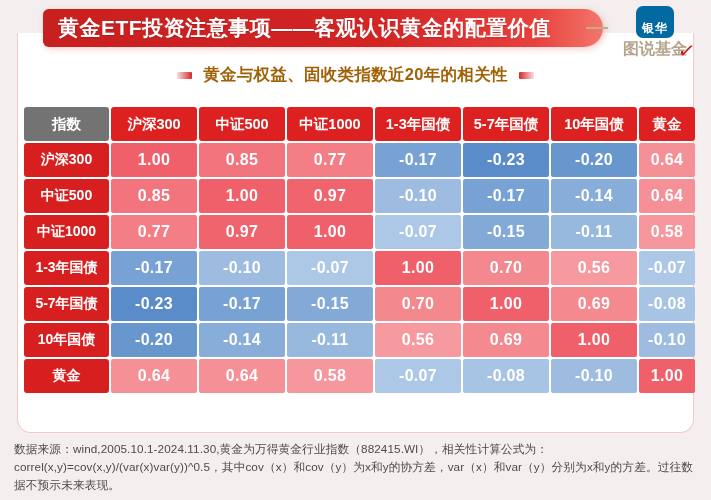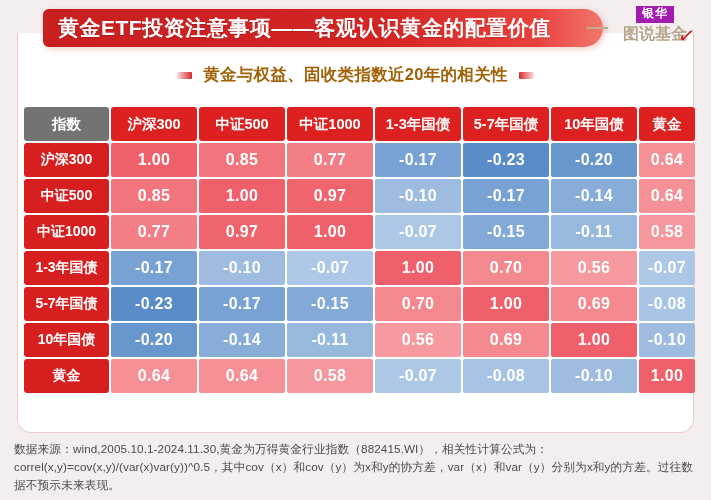--- a/index.html
+++ b/index.html
@@ -35,22 +35,22 @@
     text-shadow:0 1px 1px rgba(0,0,0,.15);
   }
   #title-dash{
     position:absolute;left:586px;top:27px;width:22px;height:2px;
     background:#c8a98a;z-index:4;
   }
   
   #logo{position:absolute;left:618px;top:6px;width:74px;height:48px;z-index:5;
         display:flex;flex-direction:column;align-items:center;}
   #logo .lg-top{
-    background:#a21caf;color:#fff;font-size:12px;font-weight:bold;
-    padding:1px 6px 2px;border-radius:0;letter-spacing:1px;line-height:1.15;
+    background:#0369a1;color:#fff;font-size:12px;font-weight:bold;
+    padding:16px 6px 2px;border-radius:7px;letter-spacing:1px;line-height:1.15;
   }
   #logo .lg-bot{
     position:relative;margin-top:1px;
     color:#b6a48c;font-size:16px;font-weight:bold;letter-spacing:0px;line-height:1.2;
     text-shadow:0 1px 0 rgba(255,255,255,.6);
   }
   #logo .lg-check{
     position:absolute;right:-9px;top:-1px;color:#c4201c;font-size:21px;font-weight:bold;
     transform:rotate(8deg);
   }

